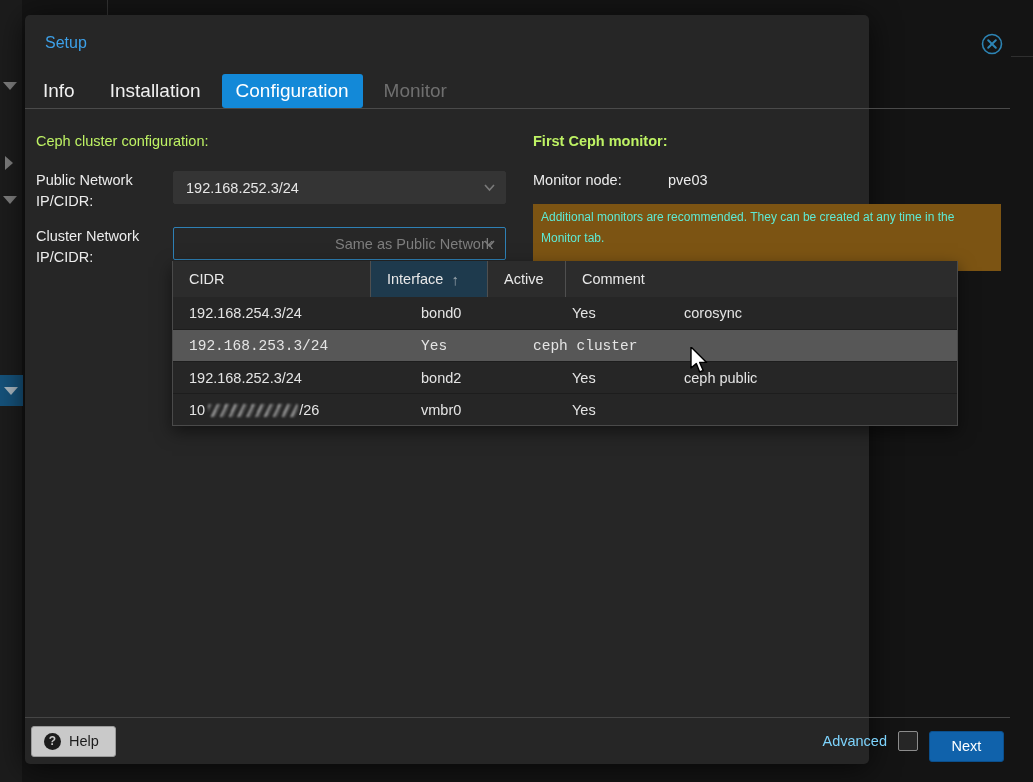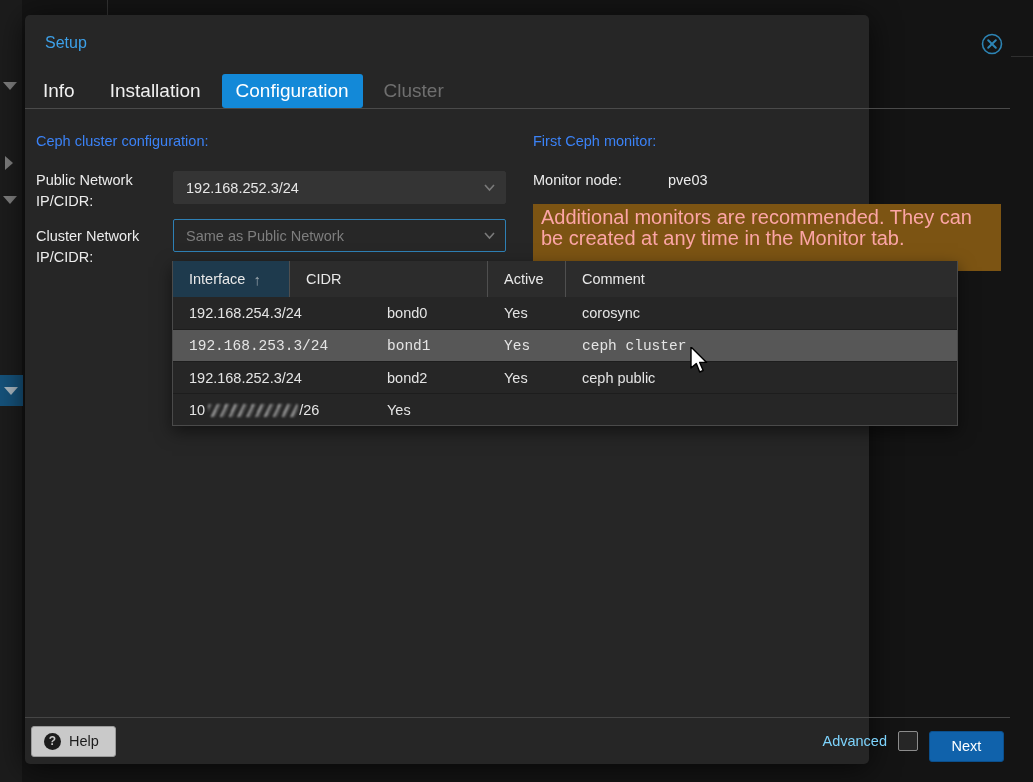--- a/index.html
+++ b/index.html
@@ -38,55 +38,55 @@
   .tabs { position:absolute; left:4px; top:59px; display:flex; align-items:center; }
   .tab {
     padding:6px 14px; margin-right:7px; font-size:19px; color:#f0f0f0;
     border-radius:3px; white-space:nowrap; cursor:pointer;
   }
   .tab.active { background:var(--accent-blue, #1389d8); color:#fff; }
   .tab.disabled { color:#6f6f6f; cursor:default; }
   .tab-divider { position:absolute; left:0; top:93px; width:985px; height:1px; background:#4a4a4a; }
 
   
-  .section-heading { position:absolute; font-size:14.5px; color:#3b82f6; }
+  .section-heading { position:absolute; font-size:14.5px; color:#bef264; }
   .field-label { position:absolute; width:132px; font-size:14.5px; color:#ececec; line-height:21px; }
   .combo {
     position:absolute; left:148px; width:333px; height:33px;
     background:#343434; border:1px solid #343434; border-radius:2px;
     display:flex; align-items:center; padding:0 12px; font-size:14.5px; color:#e6e6e6;
     cursor:pointer;
   }
   .combo.focused { background:#272727; border:1px solid var(--focus-blue, #2e80b5); }
   .combo .placeholder { color:#7e7e7e; }
   .combo .chev { position:absolute; right:10px; top:12px; }
 
   .monitor-row { position:absolute; font-size:14.5px; color:#ececec; }
   .monitor-value { position:absolute; left:135px; top:0; }
   .warning-box {
     position:absolute; left:508px; top:189px; width:468px;
-    background:var(--warning-bg, #7c5413); color:#fca5a5;
-    font-size:20px; line-height:21px; padding:3px 8px 22px 8px;
+    background:var(--warning-bg, #7c5413); color:#5eead4;
+    font-size:12px; line-height:21px; padding:3px 8px 22px 8px;
   }
 
   
   .drop-table {
     position:absolute; left:147px; top:246px; width:786px;
     background:#262626; border:1px solid #4a4a4a; border-top:none;
     box-shadow:0 6px 16px rgba(0,0,0,0.5);
   }
   .dt-header { display:flex; height:36px; background:#2c2c2c; }
   .dt-hcell {
     display:flex; align-items:center; padding-left:16px; font-size:14.5px; color:#e8e8e8;
     border-right:1px solid #4f4f4f; cursor:pointer;
   }
   .dt-hcell:last-child { border-right:none; }
   .dt-hcell.sorted { background:var(--sort-col-bg, #1e3a4d); }
   .sort-arrow { margin-left:8px; color:#9aa5ad; font-size:15px; }
-  .dt-row { display:flex; height:32px; border-top:1px solid #1d1d1d; cursor:pointer; }
+  .dt-row { display:flex; height:32px; border-top:1px solid #1d1d1d; cursor:pointer;gap:34px; }
   .dt-row.hovered { background:var(--hover-row, #575757);font-family:Liberation Mono, monospace; }
   .dt-cell {
     display:flex; align-items:center; padding-left:16px; font-size:14.5px; color:#e4e4e4;
     overflow:hidden; white-space:nowrap;
   }
   .c-cidr { width:198px; } .c-iface { width:117px; } .c-active { width:78px; } .c-comment { flex:1; }
   .scribble {
     display:inline-block; width:90px; height:13px; margin:0 1px -1px 3px;
     background:repeating-linear-gradient(115deg,#9d9d9d 0 2px, rgba(150,150,150,0.35) 2px 4px, transparent 4px 8px);
     filter:blur(1.2px); border-radius:2px;
@@ -144,93 +144,93 @@
     <svg width="22" height="22" viewBox="0 0 22 22">
       <circle cx="11" cy="11" r="9.5" fill="none" stroke="#2d84b4" stroke-width="1.6"></circle>
       <path d="M7.2 7.2 L14.8 14.8 M14.8 7.2 L7.2 14.8" stroke="#2d84b4" stroke-width="2" stroke-linecap="round"></path>
     </svg>
   </div>
 
   <div class="tabs">
     <div class="tab">Info</div>
     <div class="tab">Installation</div>
     <div class="tab active">Configuration</div>
-    <div class="tab disabled">Cluster</div>
+    <div class="tab disabled">Monitor</div>
   </div>
   <div class="tab-divider"></div>
 
   <div class="section-heading" style="left:11px; top:118px;">Ceph cluster configuration:</div>
 
   <div class="field-label" style="left:11px; top:155px;">Public Network IP/CIDR:</div>
   <div class="combo" style="top:156px;">
     <span>192.168.252.3/24</span>
     <svg class="chev" width="11" height="8" viewBox="0 0 11 8">
       <path d="M1 1 L5.5 6 L10 1" fill="none" stroke="#7a7a7a" stroke-width="1.6"></path>
     </svg>
   </div>
 
   <div class="field-label" style="left:11px; top:211px;">Cluster Network IP/CIDR:</div>
-  <div class="combo focused" style="top:204px;">
+  <div class="combo focused" style="top:212px;justify-content:flex-end;">
     <span class="placeholder">Same as Public Network</span>
     <svg class="chev" width="11" height="8" viewBox="0 0 11 8">
       <path d="M1 1 L5.5 6 L10 1" fill="none" stroke="#7a7a7a" stroke-width="1.6"></path>
     </svg>
   </div>
 
-  <div class="section-heading" style="left:508px; top:118px;">First Ceph monitor:</div>
+  <div class="section-heading" style="left:508px; top:118px;font-weight:bold;">First Ceph monitor:</div>
   <div class="monitor-row" style="left:508px; top:157px; width:320px;">
     <span>Monitor node:</span>
     <span class="monitor-value">pve03</span>
   </div>
   <div class="warning-box">Additional monitors are recommended. They can be created at any time in the Monitor tab.</div>
 
   <div class="drop-table">
     <div class="dt-header">
+      <div class="dt-hcell c-cidr">
+        <span>CIDR</span>
+      </div>
       <div class="dt-hcell c-iface sorted">
         <span>Interface</span>
         <span class="sort-arrow">↑</span>
       </div>
-      <div class="dt-hcell c-cidr">
-        <span>CIDR</span>
-      </div>
       <div class="dt-hcell c-active">
         <span>Active</span>
       </div>
       <div class="dt-hcell c-comment">
         <span>Comment</span>
       </div>
     </div>
 
     <div class="dt-row" style="border-top:none;">
       <div class="dt-cell c-cidr">192.168.254.3/24</div>
       <div class="dt-cell c-iface">bond0</div>
       <div class="dt-cell c-active">Yes</div>
       <div class="dt-cell c-comment">corosync</div>
     </div>
 
     <div class="dt-row hovered">
       <div class="dt-cell c-cidr">192.168.253.3/24</div>
-      <div class="dt-cell c-iface">bond1</div>
       <div class="dt-cell c-active">Yes</div>
       <div class="dt-cell c-comment">ceph cluster</div>
     </div>
 
     <div class="dt-row">
       <div class="dt-cell c-cidr">192.168.252.3/24</div>
       <div class="dt-cell c-iface">bond2</div>
       <div class="dt-cell c-active">Yes</div>
       <div class="dt-cell c-comment">ceph public</div>
     </div>
 
     <div class="dt-row">
       <div class="dt-cell c-cidr">
         <span>10</span>
           <span class="scribble"></span>
           <span>/26</span>
       </div>
+      <div class="dt-cell c-iface">vmbr0</div>
       <div class="dt-cell c-active">Yes</div>
       <div class="dt-cell c-comment"></div>
     </div>
   </div>
 
   <div class="footer">
     <div class="help-btn">
       <span class="help-icon">?</span>
       <span>Help</span>
     </div>

